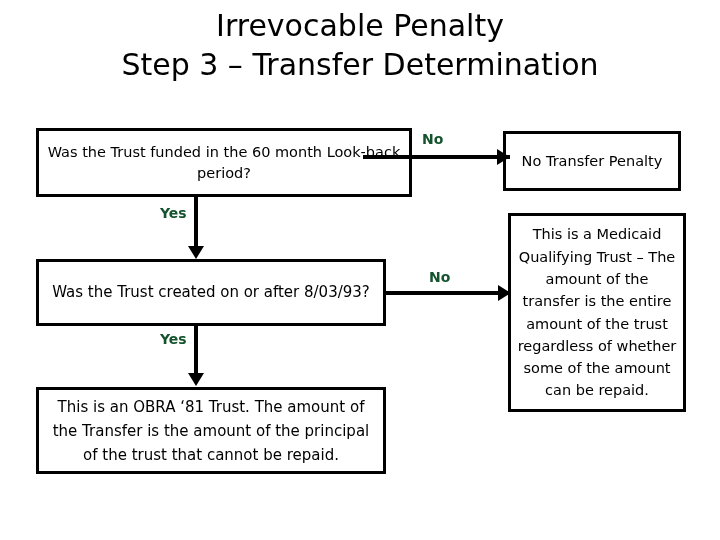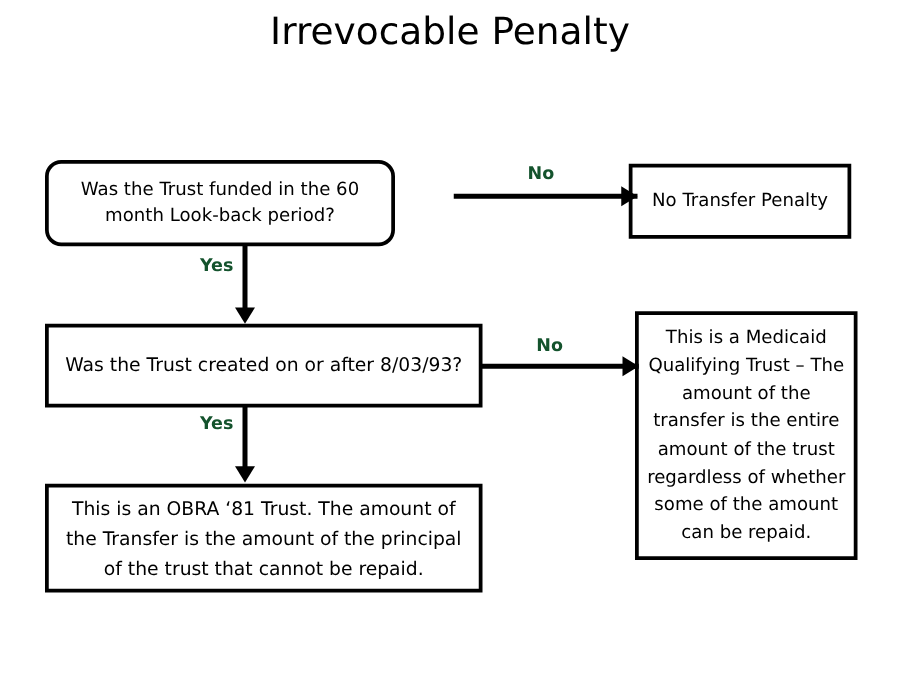--- a/index.html
+++ b/index.html
@@ -49,34 +49,34 @@
   }
   .flow-box .box-text {
     display: block;
     width: 100%;
     padding: 0 6px;
     box-sizing: border-box;
   }
 
   
   #box-lookback {
-    left: 36px;  top: 128px;  width: 280px;  height: 69px;
-    font-size: 14.5px; line-height: 21px; border-radius: 13px;
+    left: 36px;  top: 128px;  width: 376px;  height: 69px;
+    font-size: 14.5px; line-height: 21px;
   }
   #box-no-penalty {
     left: 503px; top: 131px;  width: 178px;  height: 60px;
     font-size: 14.5px; line-height: 20px;
   }
   #box-created {
     left: 36px;  top: 259px;  width: 350px;  height: 67px;
     font-size: 15px; line-height: 21px;
   }
   #box-medicaid {
     left: 508px; top: 213px;  width: 178px;  height: 199px;
-    font-size: 14.5px; line-height: 22.3px; margin-top: 36px;
+    font-size: 14.5px; line-height: 22.3px;
   }
   #box-obra {
     left: 36px;  top: 387px;  width: 350px;  height: 87px;
     font-size: 15px; line-height: 24px;
   }
 
   
   .conn-line {
     position: absolute;
     background: #000000;
@@ -123,20 +123,21 @@
   #label-no-1  { left: 422px; top: 131px; }
   #label-yes-1 { left: 160px; top: 205px; }
   #label-no-2  { left: 429px; top: 269px; }
   #label-yes-2 { left: 160px; top: 331px; }
 </style>
 </head>
 <body>
 
 <div id="slide-title">
   <span class="title-line">Irrevocable Penalty</span>
+  <span class="title-line">Step 3 – Transfer Determination</span>
 </div>
 
 <div class="flow-box" id="box-lookback">
   <span class="box-text">Was the Trust funded in the 60 month Look-back period?</span>
 </div>
 
 <div class="flow-box" id="box-no-penalty">
   <span class="box-text">No Transfer Penalty</span>
 </div>
 

